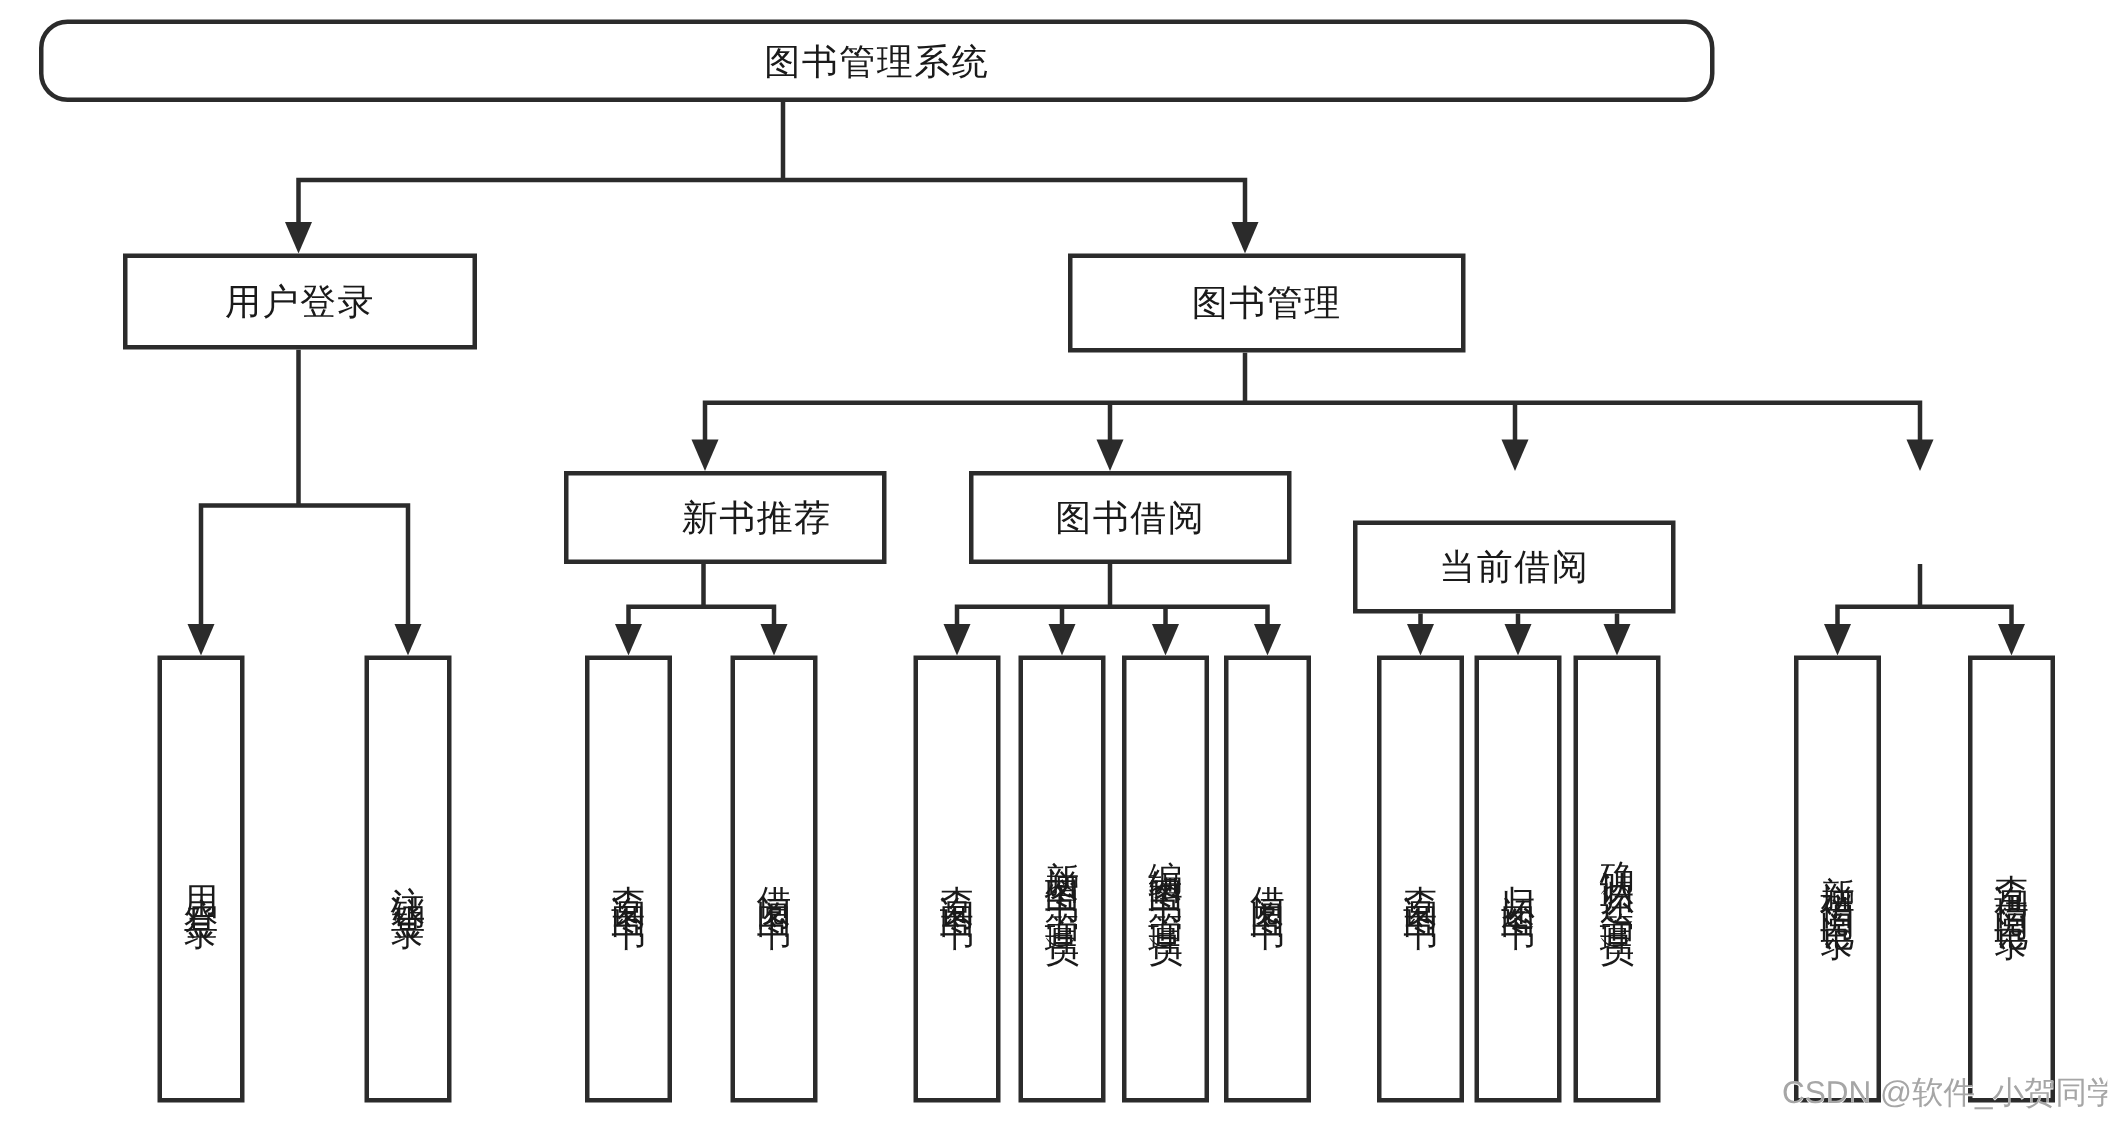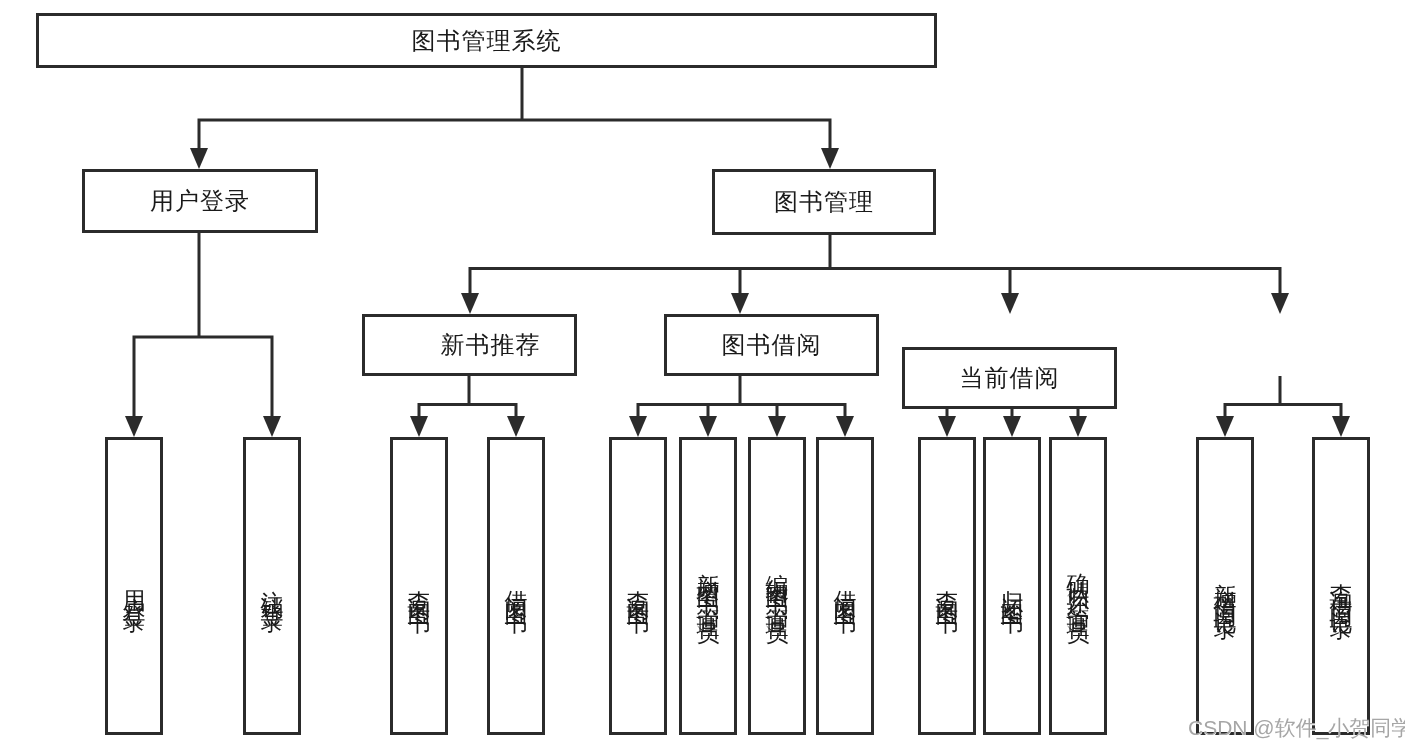--- a/index.html
+++ b/index.html
@@ -13,25 +13,25 @@
     border:3px solid #2b2b2b;display:flex;align-items:center;justify-content:center;
     z-index:1;
   }
   .hbox{font-size:24px;letter-spacing:1px;}
   .vbox{font-size:23px;}
   .vbox .vtext{
     writing-mode:vertical-rl;text-orientation:upright;
     letter-spacing:7px;line-height:1;white-space:nowrap;
   }
   
-  .b-root{left:36px;top:13px;width:901px;height:55px;}
+  .b-root{left:26px;top:13px;width:1117px;height:55px;border-radius:19px;}
   .b-ul{left:82px;top:169px;width:236px;height:64px;}
-  .b-bm{left:712px;top:169px;width:224px;height:66px;}
+  .b-bm{left:712px;top:169px;width:265px;height:66px;}
   .l3{top:314px;width:215px;height:62px;}
-  .b-l3-0{left:362px;padding-left:42px;} .b-l3-1{left:664px;} .b-l3-2{left:902px;margin-top:33px;} .b-l3-3{left:1170px;}
+  .b-l3-0{left:376px;padding-left:42px;} .b-l3-1{left:646px;} .b-l3-2{left:902px;margin-top:33px;} .b-l3-3{left:1170px;}
   .leaf{top:437px;width:58px;height:298px;}
   .lfA0{left:105px;} .lfA1{left:243px;}
   .lfB0{left:390px;} .lfB1{left:487px;}
   .lfC0{left:609px;} .lfC1{left:679px;} .lfC2{left:748px;} .lfC3{left:816px;}
   .lfD0{left:918px;} .lfD1{left:983px;} .lfD2{left:1049px;}
   .lfE0{left:1196px;} .lfE1{left:1312px;}
   .watermark{
     position:absolute;left:1188px;top:714px;z-index:2;
     font-size:21px;color:#a6a6a6;white-space:nowrap;
     text-shadow:0 1px 0 #ffffff;

